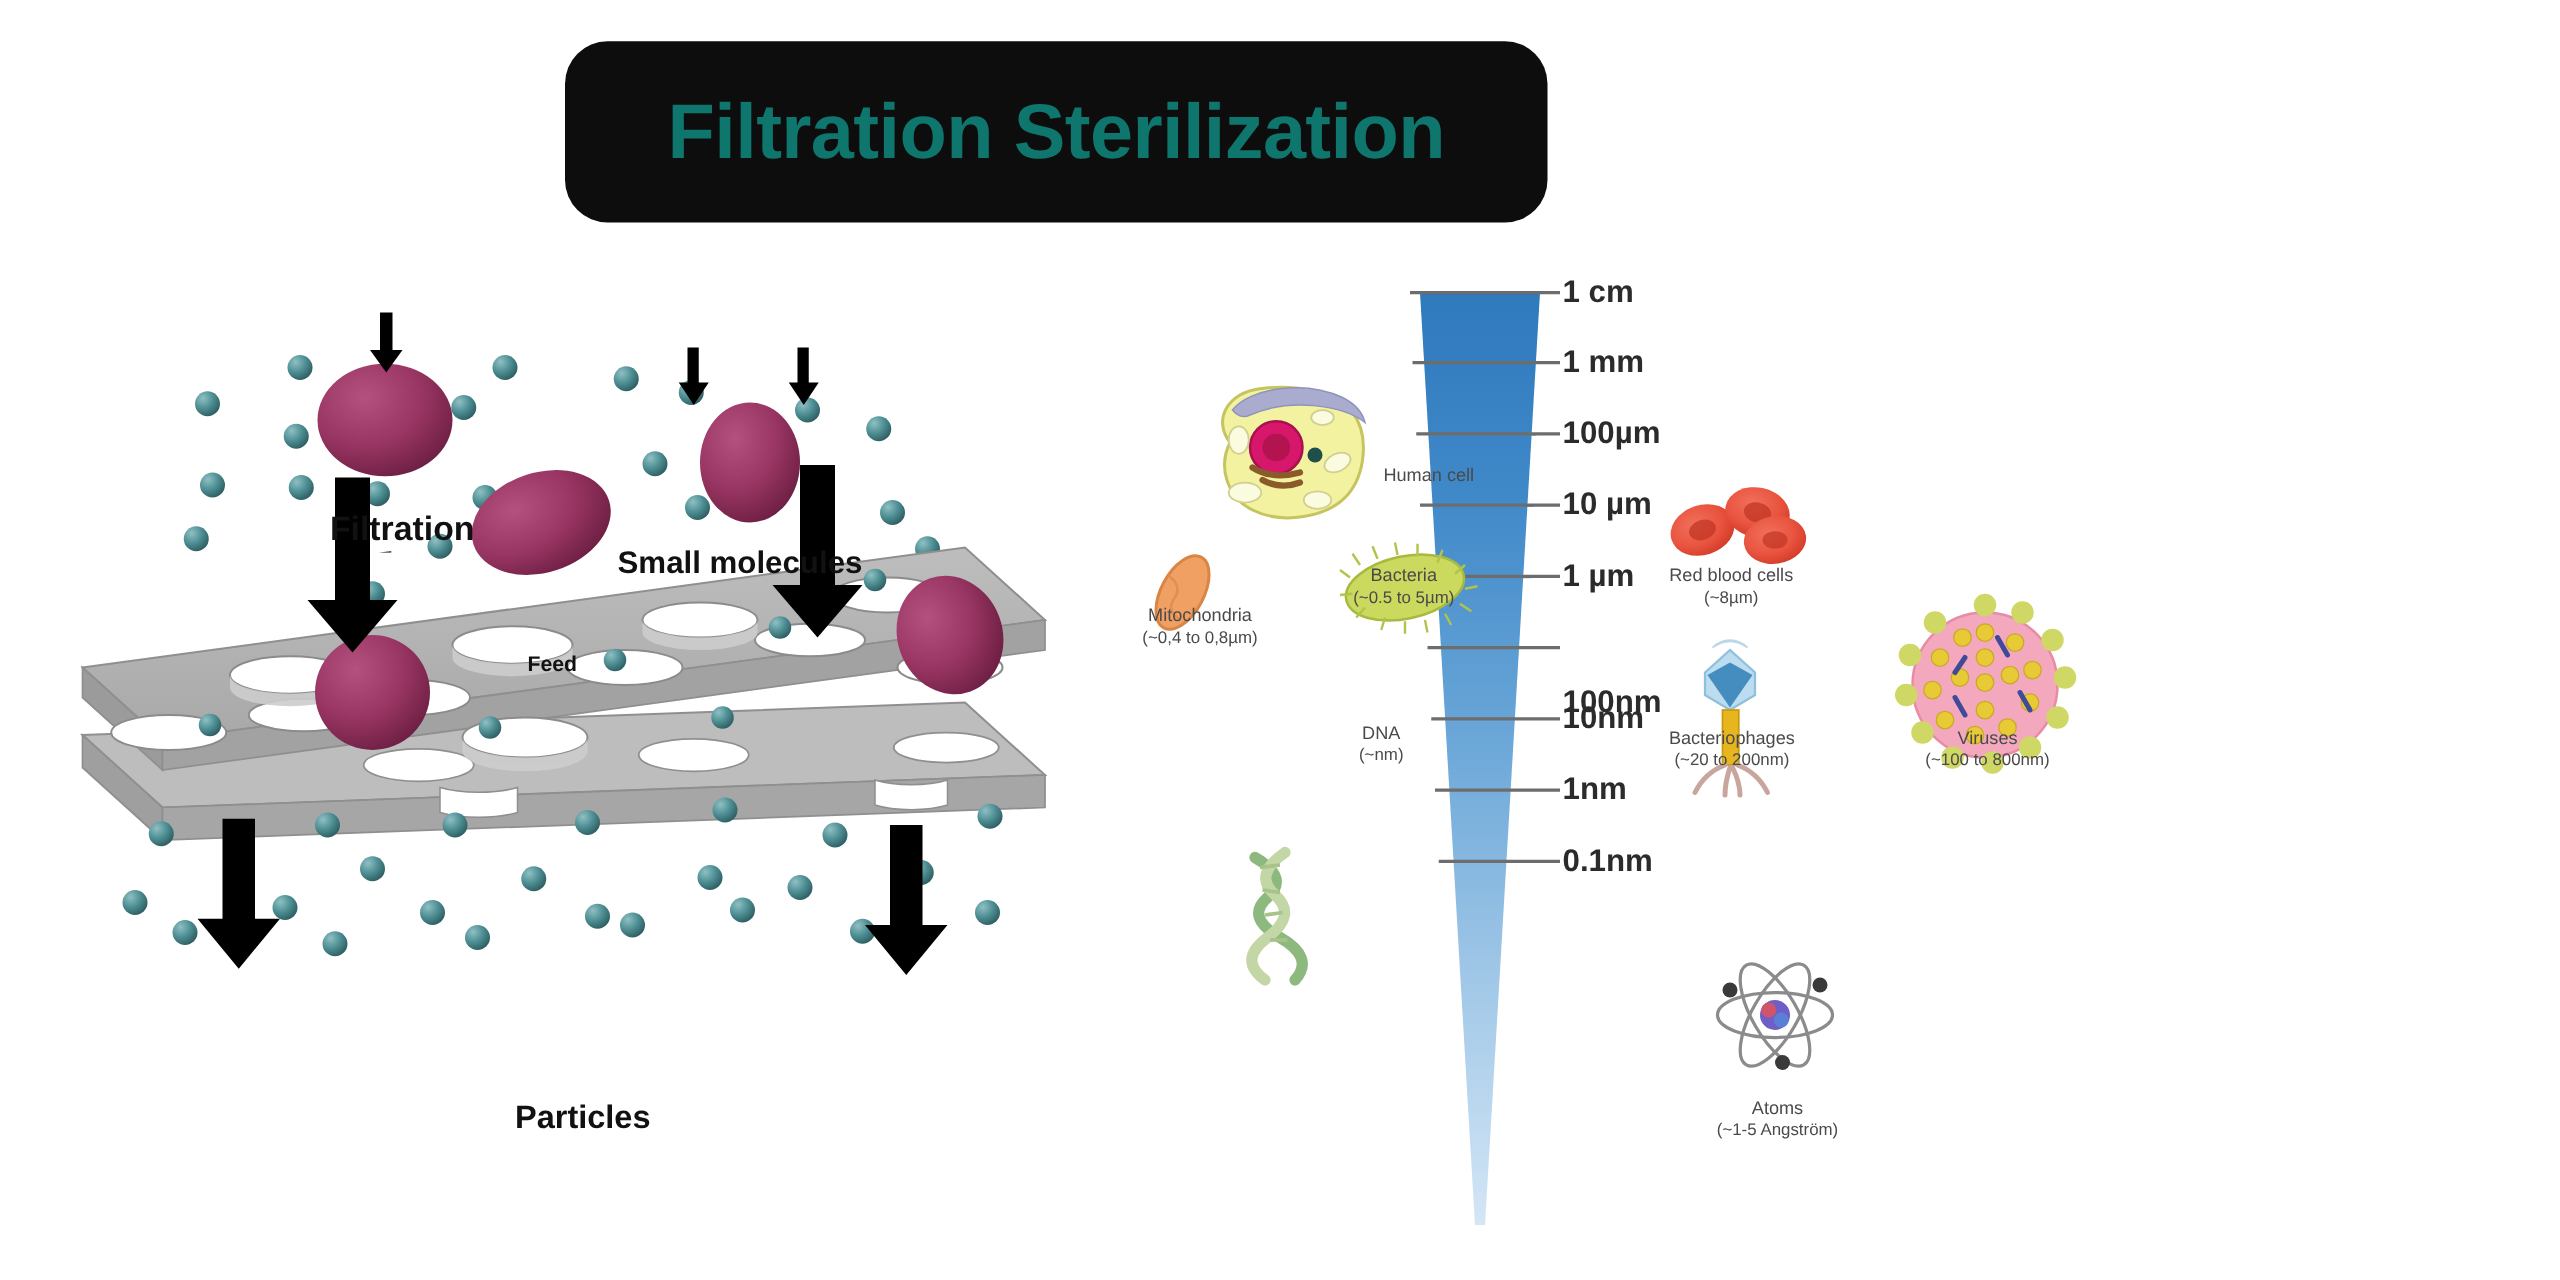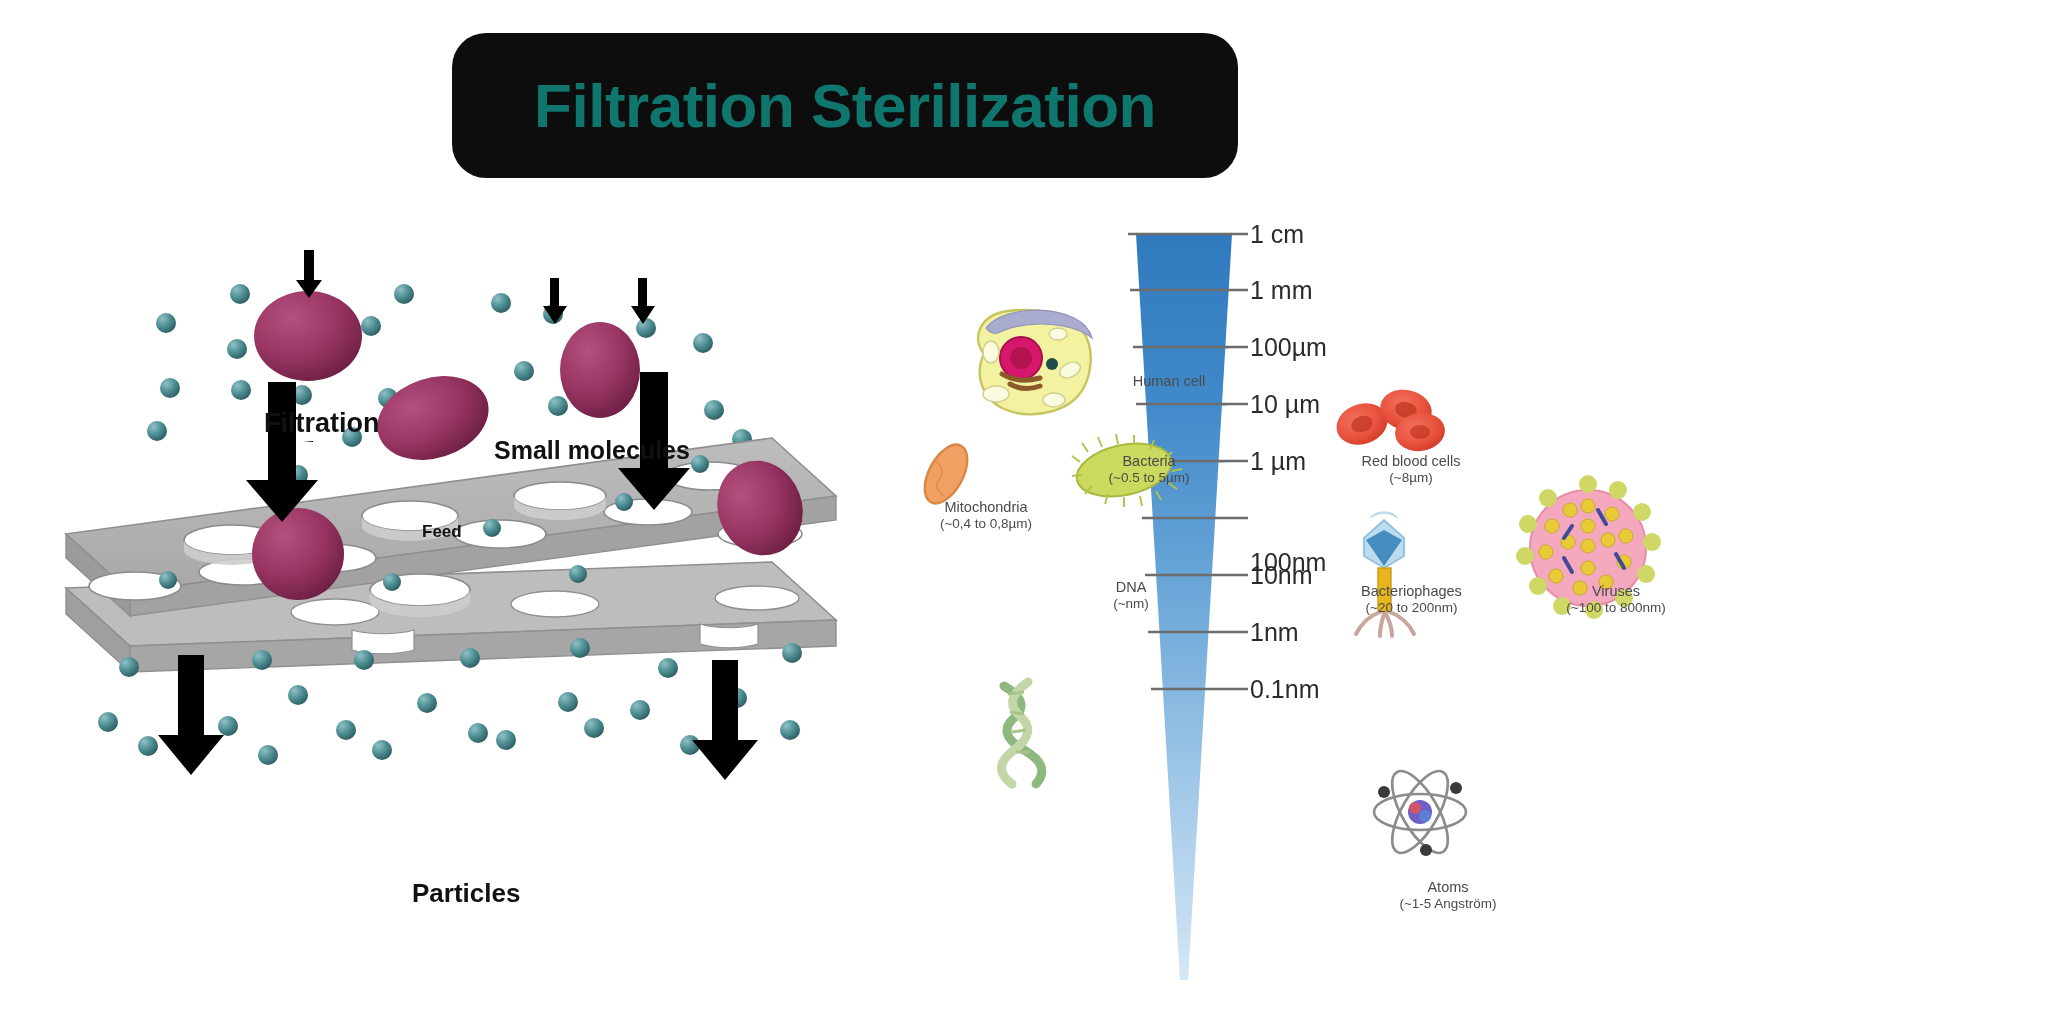--- a/index.html
+++ b/index.html
@@ -28,29 +28,28 @@
   #label-particles{left:264px;top:218px;font-size:27px;}
   #label-small-molecules{left:494px;top:246px;font-size:25px;}
   #label-feed{left:422px;top:332px;font-size:17px;}
   #label-filtrate{left:412px;top:688px;font-size:26px;}
 
   
   #scale-panel{position:absolute;left:900px;top:190px;width:1148px;height:834px;}
   #scale-svg{position:absolute;left:0;top:0;}
 
   .tick-label{
-    position:absolute;left:350px;font-size:25px;font-weight:normal;color:#2b2b2b;
+    position:absolute;left:350px;font-size:25px;font-weight:bold;color:#2b2b2b;
     font-family:"Liberation Sans", sans-serif;white-space:nowrap;transform:translateY(-50%);
   }
 
   .org-label{
     position:absolute;text-align:center;color:#4a4a4a;
     font-size:14.5px;line-height:1.25;font-family:"Liberation Sans", sans-serif;
     white-space:nowrap;
-    margin-left:26px;
   }
   .org-label .sub{display:block;font-size:13.5px;}
 </style>
 </head>
 <body>
 
 <div id="title-banner">
   <span class="title-text">Filtration Sterilization</span>
 </div>
 
@@ -396,21 +395,21 @@
   <span class="tick-label" style="top:214px;">10 µm</span>
   <span class="tick-label" style="top:271px;">1 µm</span>
   <span class="tick-label" style="top:328px;margin-top:44px;">100nm</span>
   <span class="tick-label" style="top:385px;">10nm</span>
   <span class="tick-label" style="top:442px;">1nm</span>
   <span class="tick-label" style="top:499px;">0.1nm</span>
 
   <div class="org-label" style="left:188px;top:182px;width:110px;">
     <span>Human cell</span>
   </div>
-  <div class="org-label" style="left:0px;top:308px;width:120px;">
+  <div class="org-label" style="left:0px;top:294px;width:120px;">
     <span>Mitochondria</span>
     <span class="sub">(~0,4 to 0,8µm)</span>
   </div>
   <div class="org-label" style="left:163px;top:262px;width:120px;">
     <span>Bacteria</span>
     <span class="sub">(~0.5 to 5µm)</span>
   </div>
   <div class="org-label" style="left:170px;top:388px;width:70px;">
     <span>DNA</span>
     <span class="sub">(~nm)</span>

